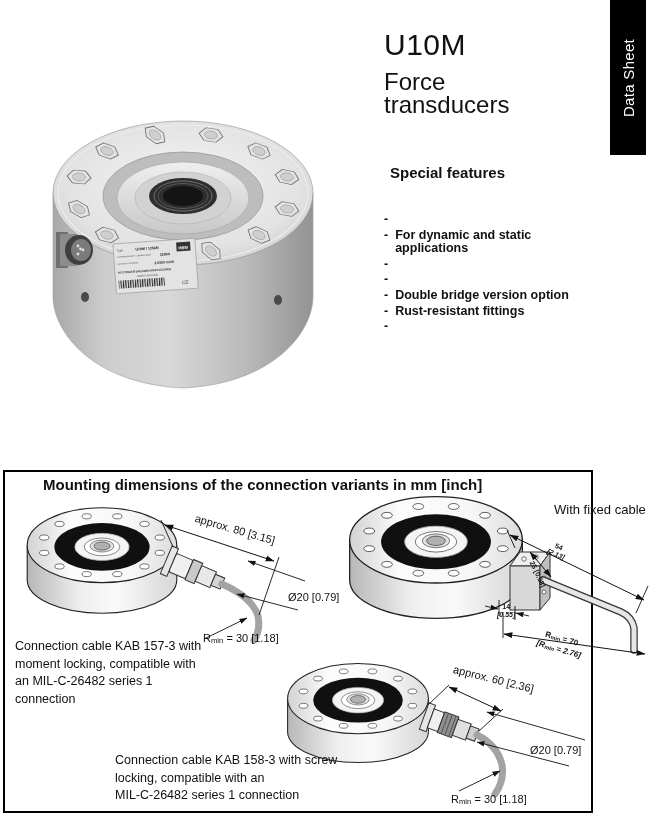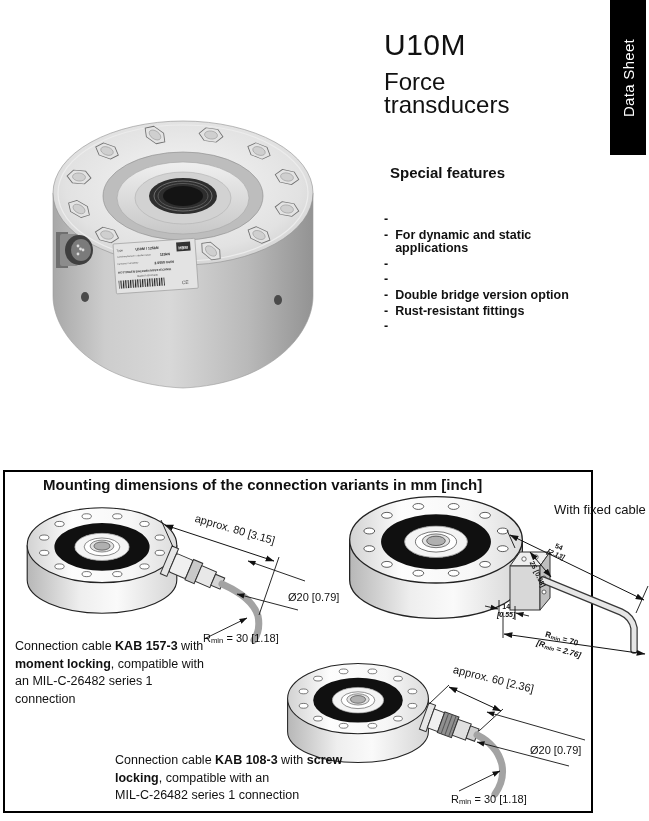--- a/index.html
+++ b/index.html
@@ -25,21 +25,21 @@
   .ann { position:absolute; font-size:11px; color:#111; white-space:nowrap; }
   .rot16 { transform:rotate(16deg); transform-origin:0 0; }
   .rot14 { transform:rotate(14deg); transform-origin:0 0; }
   .rot23 { transform:rotate(23deg); transform-origin:0 0; }
   .rot65 { transform:rotate(65deg); transform-origin:0 0; }
   .tiny { font-size:7px; font-weight:bold; line-height:7.5px; text-align:center; }
   .tiny8 { font-size:8px; font-weight:bold; line-height:9px; text-align:center; }
   .it { font-style:italic; }
   .sb { font-size:.7em; vertical-align:-.15em; }
   .caption { position:absolute; font-size:12.5px; line-height:17.5px; white-space:pre-line; }
-  .caption b { font-weight:bold; }
+  .caption b { font-weight:normal; }
   .wfc { position:absolute; left:527px; top:30px; font-size:13px; white-space:nowrap;margin-left:22px; }
 
   
   .dim   { stroke:#111; stroke-width:1; fill:none; marker-start:url(#arr); marker-end:url(#arr); }
   .ext   { stroke:#111; stroke-width:.9; fill:none; }
   .arrE  { marker-end:url(#arr); }
 </style>
 </head>
 <body>
 
@@ -300,18 +300,18 @@
     </div>
 
     <div class="ann rot14" style="left:450px; top:191px;">approx. 60 [2.36]</div>
     <div class="ann" style="left:525px; top:272px;">Ø20 [0.79]</div>
     <div class="ann" style="left:446px; top:321px;"><span>R</span><span class="sb">min</span><span> = 30 [1.18]</span></div>
 
     <div class="caption" style="left:10px; top:166px; width:200px;"><span>Connection cable </span><b>KAB 157-3</b><span> with
 </span><b>moment locking</b><span>, compatible with
 an MIL-C-26482 series 1
 connection</span></div>
-    <div class="caption" style="left:110px; top:280px; width:260px;"><span>Connection cable </span><b>KAB 108-3</b><span> with </span><b>screw
+    <div class="caption" style="left:110px; top:280px; width:260px;"><span>Connection cable </span><b>KAB 158-3</b><span> with </span><b>screw
 locking</b><span>, compatible with an
 MIL-C-26482 series 1 connection</span></div>
   </div>
 
 </div>
 
 </body></html>

